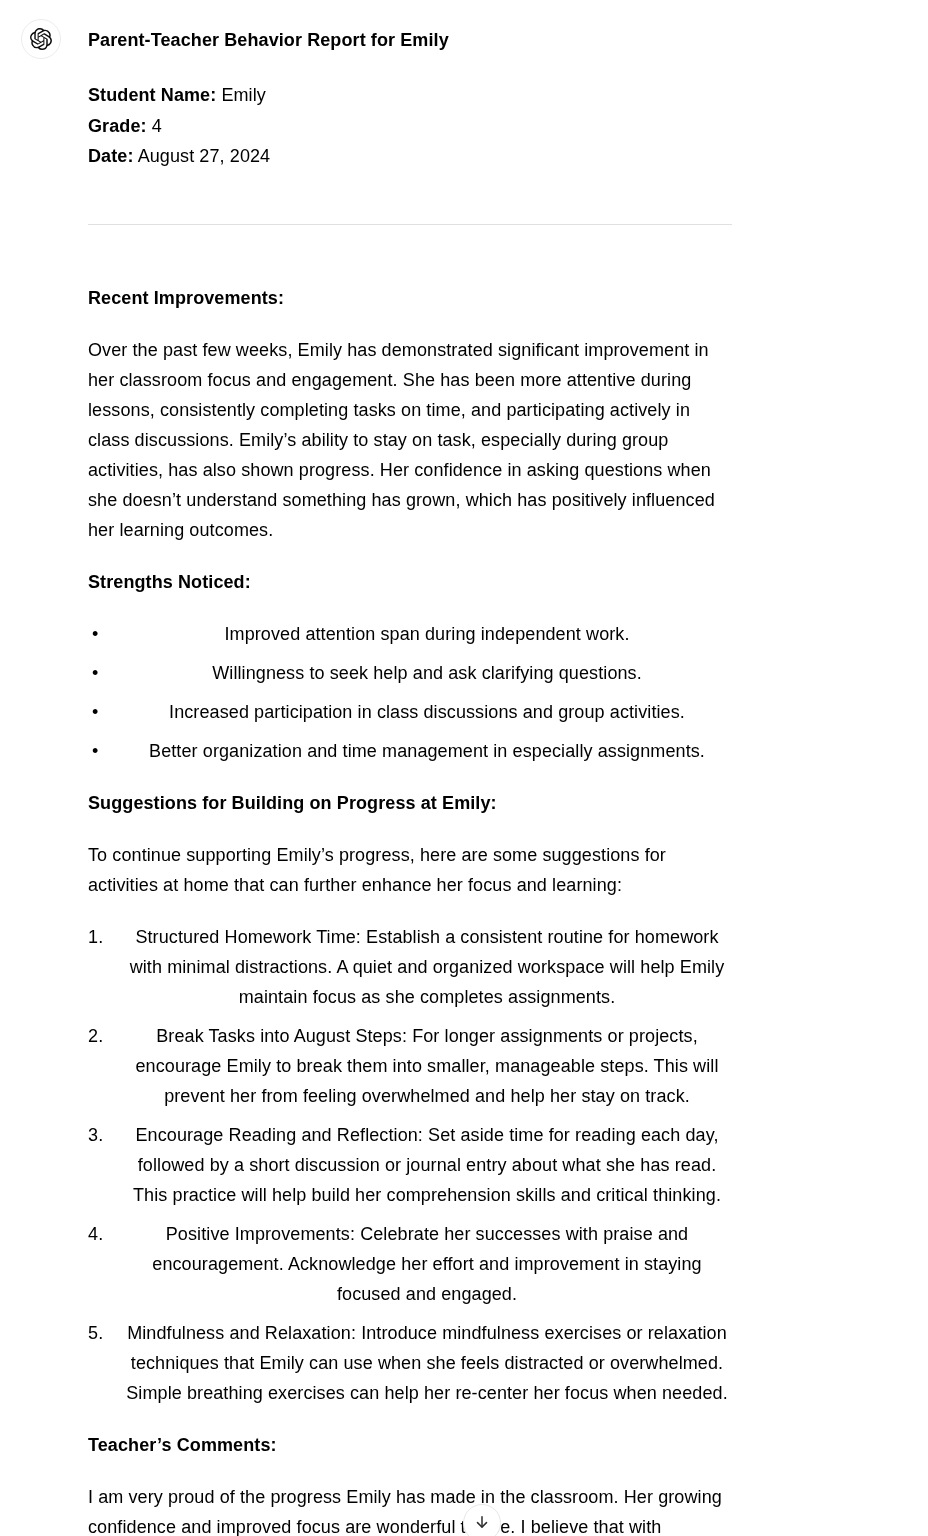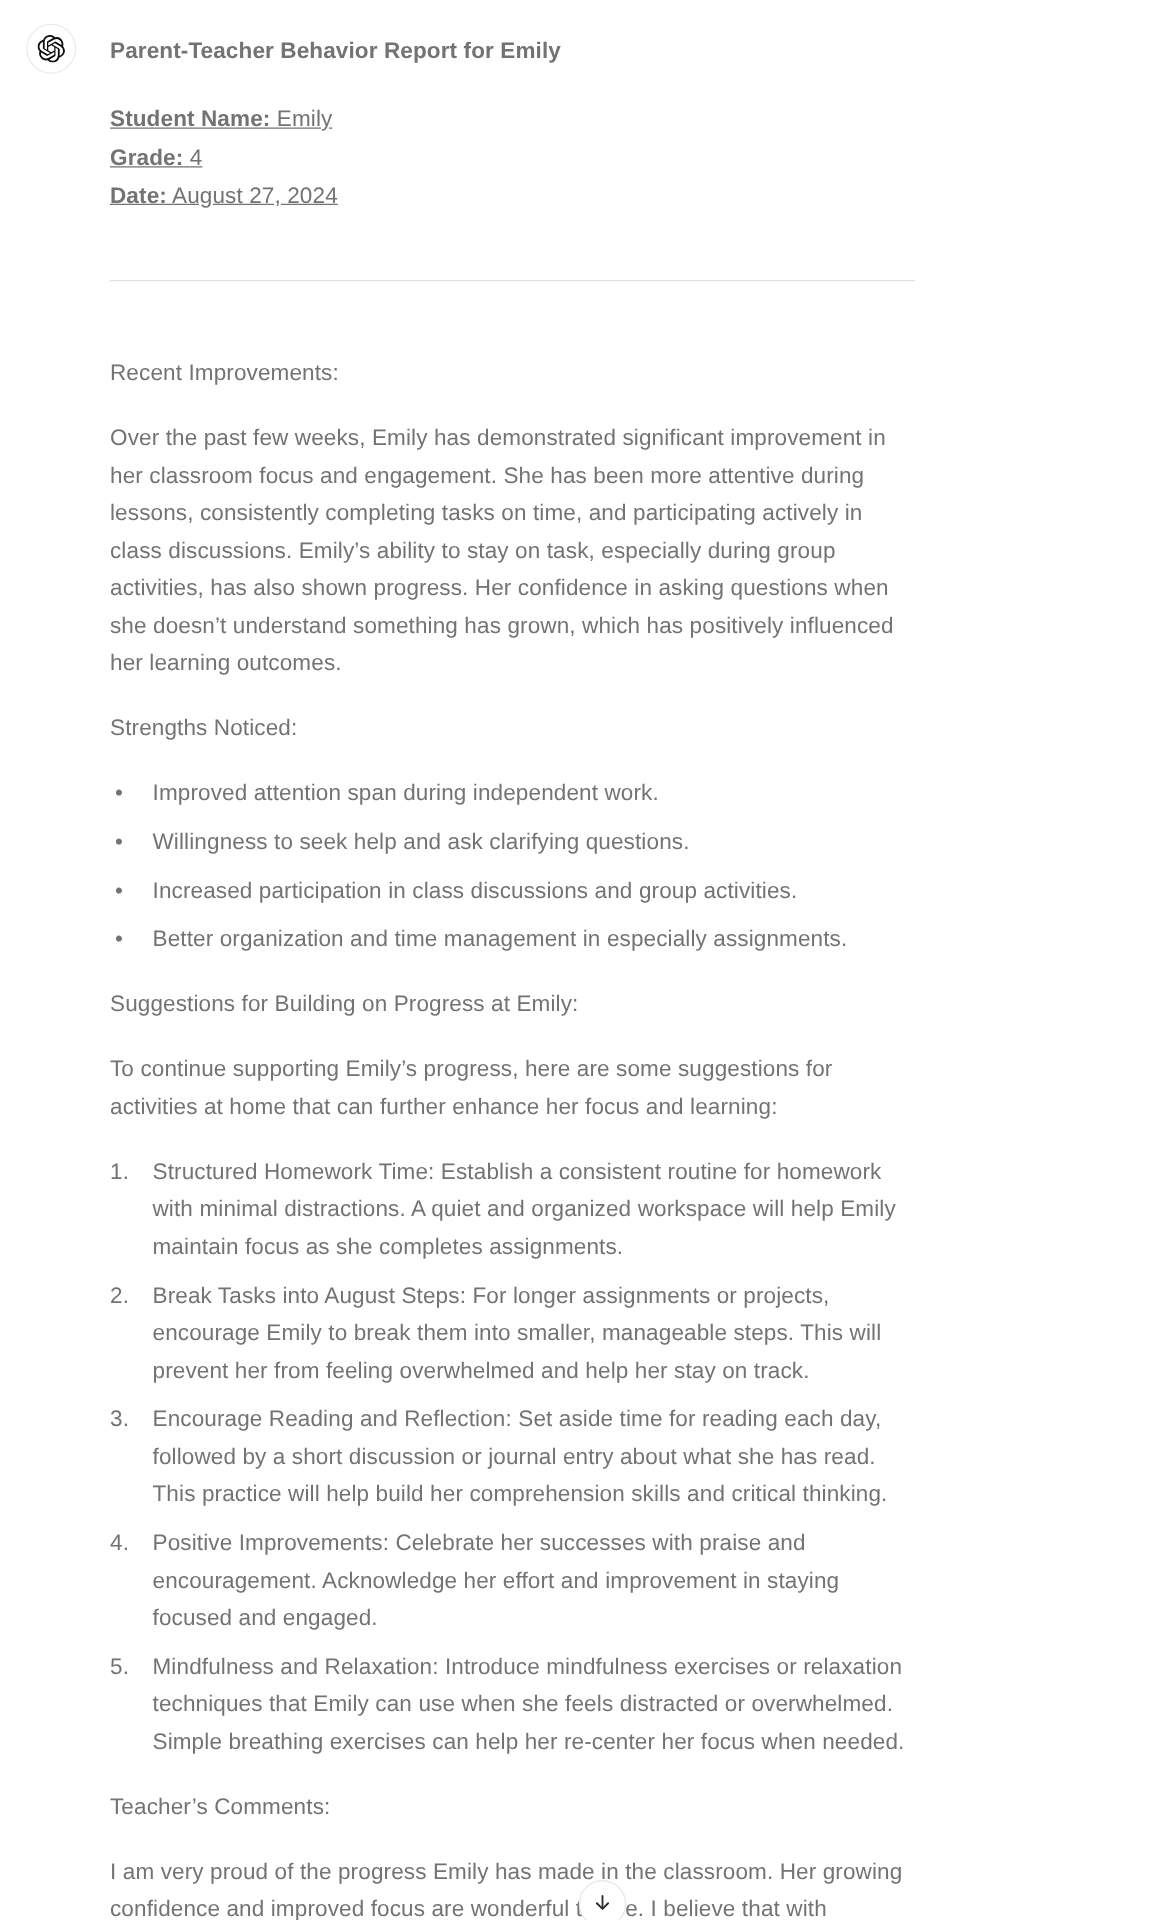--- a/index.html
+++ b/index.html
@@ -7,57 +7,58 @@
   .page {
     position: relative;
     width: 754px;
     height: 1536px;
     overflow: hidden;
     background: #ffffff;
     font-family: "Liberation Sans", "DejaVu Sans", sans-serif;
     font-size: 18px;
     line-height: 30px;
     letter-spacing: 0.1px;
-    color: #737373;
+    color: #000000;
   }
   .content {
     padding: 25px 22px 0 88px;
   }
   .avatar {
     position: absolute;
     left: 21px;
     top: 19px;
     width: 40px;
     height: 40px;
     border: 1px solid #ececec;
     border-radius: 50%;
     display: flex;
     align-items: center;
     justify-content: center;
     background: #ffffff;
   }
   .avatar svg { display: block; }
   .msg-title { font-weight: 700; margin: 0 0 25px 0; }
-  .info { line-height: 30.5px; margin: 0; text-decoration: underline; }
+  .info { line-height: 30.5px; margin: 0; }
   .info strong { font-weight: 700; }
   hr.divider {
     border: none;
     border-top: 1.5px solid #e0e0e0;
     margin: 52px 0 58px 0;
   }
-  p.hd { font-weight: 400; margin: 22px 0; }
+  p.hd { font-weight: 700; margin: 22px 0; }
   p.body-p { margin: 22px 0; }
   ul.plain-list, ol.num-list {
     list-style: none;
     margin: 10px 0;
   }
   ul.plain-list li, ol.num-list li {
     position: relative;
     padding-left: 34px;
     margin: 9px 0;
+    text-align: center;
   }
   ul.plain-list li::before {
     content: "\2022";
     position: absolute;
     left: 4px;
     top: 0;
   }
   ol.num-list { counter-reset: n; }
   ol.num-list li { counter-increment: n; }
   ol.num-list li::before {

